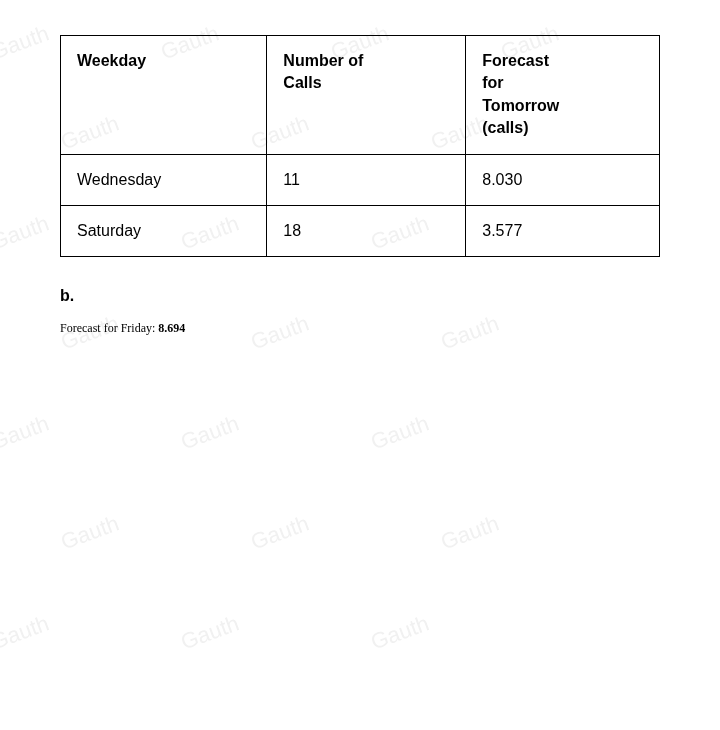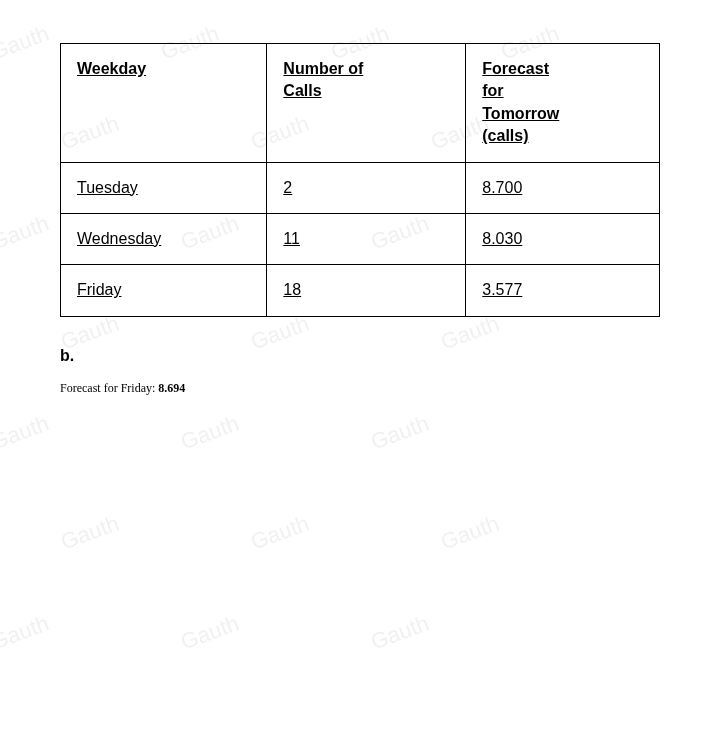--- a/index.html
+++ b/index.html
@@ -38,22 +38,21 @@
     }
 
     .main-content {
       position: relative;
       z-index: 1;
     }
 
     table {
       border-collapse: collapse;
       width: 100%;
-      margin-top: 23px;
-      text-decoration: underline;
+      margin-top: 15px;
     }
 
     th, td {
       border: 1.5px solid #000;
       padding: 14px 16px;
       text-align: left;
       vertical-align: top;
       font-size: 16px;
       line-height: 1.4;
     }
@@ -115,31 +114,26 @@
   <table>
     <thead>
       <tr>
         <th>Weekday</th>
         <th>Number of<br>Calls</th>
         <th>Forecast<br>for<br>Tomorrow<br>(calls)</th>
       </tr>
     </thead>
     <tbody>
       <tr>
-        <td>Tuesday</td>
-        <td>2</td>
-        <td>8.700</td>
-      </tr>
-      <tr>
         <td>Wednesday</td>
         <td>11</td>
         <td>8.030</td>
       </tr>
       <tr>
-        <td>Friday</td>
+        <td>Saturday</td>
         <td>18</td>
         <td>3.577</td>
       </tr>
     </tbody>
   </table>
 
   <div class="section-b">
     <div class="section-b-label">b.</div>
     <div class="forecast-text">
       <span>Forecast for Friday: </span><strong>8.694</strong>

